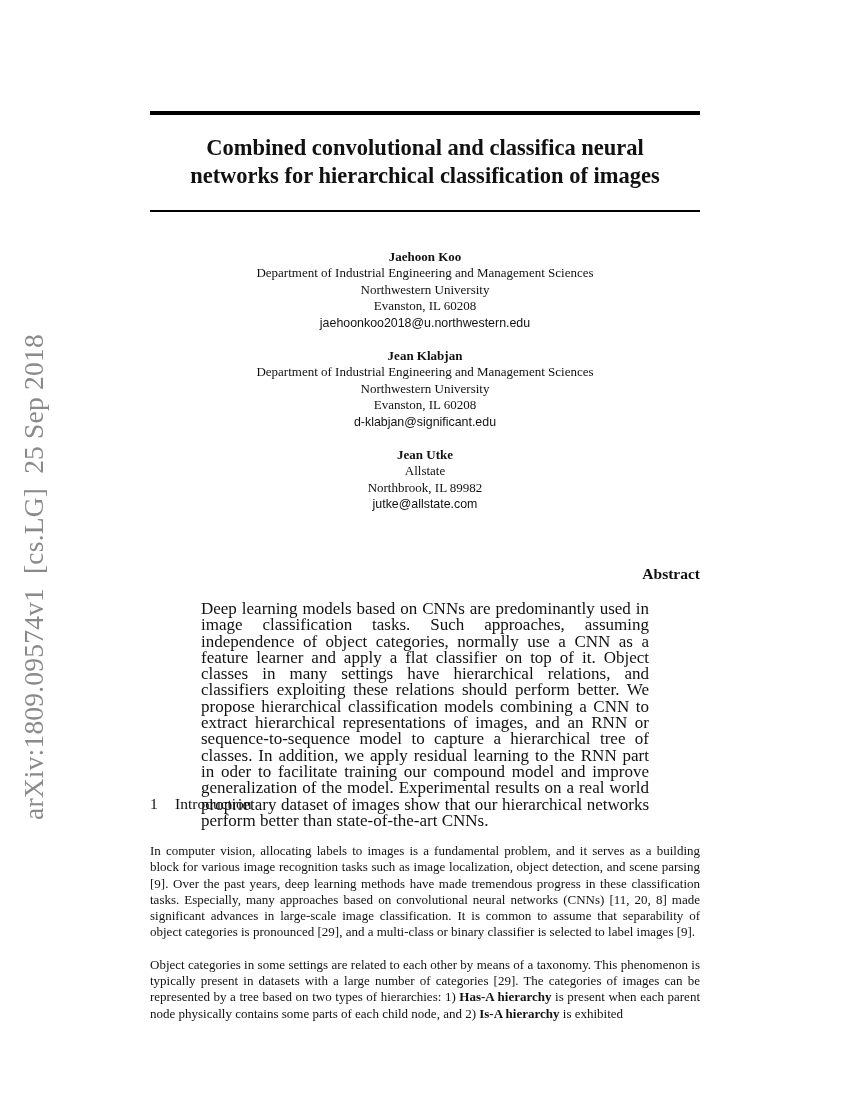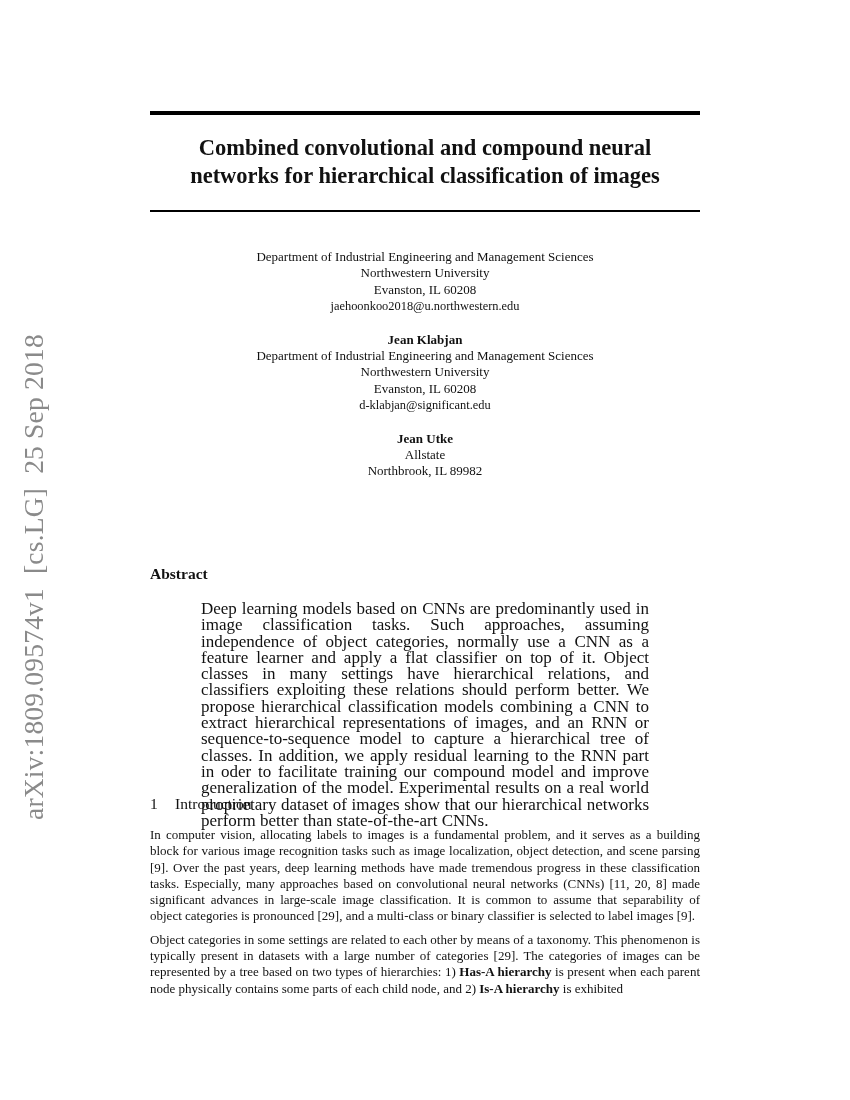--- a/index.html
+++ b/index.html
@@ -9,62 +9,64 @@
                  transform: rotate(-90deg); white-space: nowrap; font-size: 27.5px;
                  color: #8a8a8a; letter-spacing: 0.2px; }
   .arxiv-stamp .gap { display: inline-block; width: 14px; }
   .rule-top { position: absolute; left: 150px; top: 111px; width: 550px; height: 4px; background: #000; }
   .rule-bottom { position: absolute; left: 150px; top: 210px; width: 550px; height: 1.5px; background: #000; }
   .title { position: absolute; left: 150px; top: 134px; width: 550px; text-align: center;
            font-weight: bold; font-size: 22.5px; line-height: 28px; }
   .authors { position: absolute; left: 150px; top: 249px; width: 550px; text-align: center; }
   .author { font-size: 13px; line-height: 16.4px; margin-bottom: 17px; }
   .author .name { font-weight: bold; }
-  .author .email { font-family: Liberation Serif, serif; font-size: 12.4px; }
-  .abstract-title { position: absolute; left: 150px; top: 565px; width: 550px; text-align: left;
+  .author .email { font-family: Liberation Sans, sans-serif; font-size: 12.4px; }
+  .abstract-title { position: absolute; left: 150px; top: 565px; width: 550px; text-align: right;
                     font-weight: bold; font-size: 15.5px; }
   .abstract-body { position: absolute; left: 201px; top: 601px; width: 448px; font-size: 17px;
                    line-height: 16.3px; text-align: justify; hyphens: manual; }
   .section-title { position: absolute; left: 150px; top: 795px; font-weight: normal; font-size: 15.5px; }
   .section-title .num { display: inline-block; width: 25px; }
   .intro { position: absolute; left: 150px; top: 827px; width: 550px; font-size: 13px;
            line-height: 16.3px; text-align: justify; }
-  .intro p { margin: 0 0 7px 0; }
+  .intro p { margin: 16px 0 7px 0; }
   b { font-weight: bold; }
 </style>
 </head>
 <body>
 
 <div class="arxiv-stamp"><span>arXiv:1809.09574v1</span><span class="gap"></span><span>[cs.LG]</span><span class="gap"></span><span>25 Sep 2018</span></div>
 
 <div class="rule-top"></div>
 <div class="title">
-  <div>Combined convolutional and compound neural</div>
+  <div>Combined convolutional and classifica neural</div>
   <div>networks for hierarchical classification of images</div>
 </div>
 <div class="rule-bottom"></div>
 
 <div class="authors">
   <div class="author">
+    <div class="name">Jaehoon Koo</div>
     <div>Department of Industrial Engineering and Management Sciences</div>
     <div>Northwestern University</div>
     <div>Evanston, IL 60208</div>
     <div class="email">jaehoonkoo2018@u.northwestern.edu</div>
   </div>
   <div class="author">
     <div class="name">Jean Klabjan</div>
     <div>Department of Industrial Engineering and Management Sciences</div>
     <div>Northwestern University</div>
     <div>Evanston, IL 60208</div>
     <div class="email">d-klabjan@significant.edu</div>
   </div>
   <div class="author">
     <div class="name">Jean Utke</div>
     <div>Allstate</div>
     <div>Northbrook, IL 89982</div>
+    <div class="email">jutke@allstate.com</div>
   </div>
 </div>
 
 <div class="abstract-title">Abstract</div>
 <div class="abstract-body">Deep learning models based on CNNs are predominantly used in image classifica­tion tasks. Such approaches, assuming independence of object categories, normally use a CNN as a feature learner and apply a flat classifier on top of it.  Object classes in many settings have hierarchical relations, and classifiers exploiting these relations should perform better.  We propose hierarchical classification models combining a CNN to extract hierarchical representations of images, and an RNN or sequence-to-sequence model to capture a hierarchical tree of classes. In addi­tion, we apply residual learning to the RNN part in oder to facilitate training our compound model and improve generalization of the model. Experimental results on a real world proprietary dataset of images show that our hierarchical networks perform better than state-of-the-art CNNs.</div>
 
 <div class="section-title"><span class="num">1</span><span>Introduction</span></div>
 
 <div class="intro">
   <p>In computer vision, allocating labels to images is a fundamental problem, and it serves as a building block for various image recognition tasks such as image localization, object detection, and scene parsing [9].  Over the past years, deep learning methods have made tremendous progress in these classification tasks. Especially, many approaches based on convolutional neural networks (CNNs) [11, 20, 8] made significant advances in large-scale image classification. It is common to assume that separability of object categories is pronounced [29], and a multi-class or binary classifier is selected to label images [9].</p>

